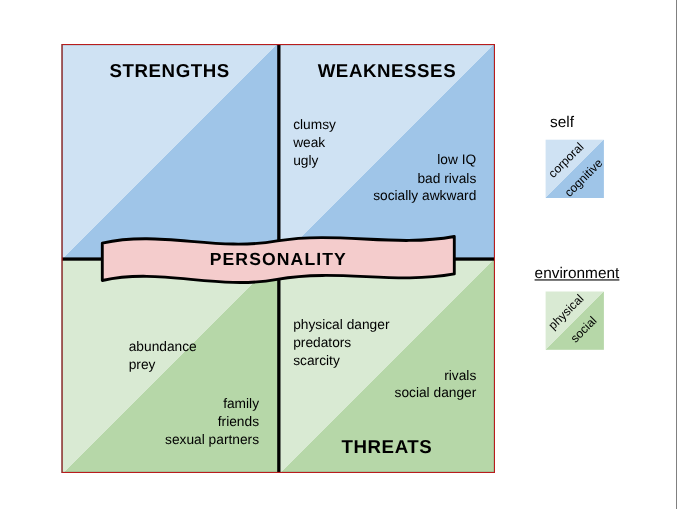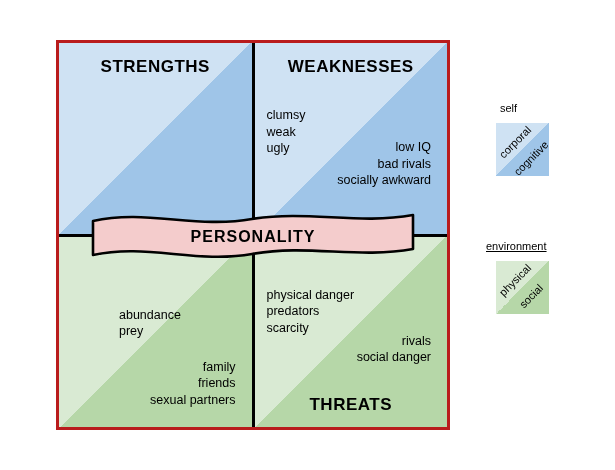--- a/index.html
+++ b/index.html
@@ -16,21 +16,21 @@
   .diagram {
     position: absolute;
     left: 56px;
     top: 40px;
     width: 394px;
     height: 390px;
   }
   .grid {
     position: absolute;
     inset: 0;
-    border: 3px solid #b91c1c;
+    border: 1px solid #b91c1c;
     background: #000;
     display: grid;
     grid-template-columns: 1fr 1fr;
     grid-template-rows: 1fr 1fr;
     gap: 3px;
   }
   .quad { position: relative; }
   .q-strengths, .q-weaknesses {
     background: linear-gradient(135deg, var(--blue-light) 0 50%, var(--blue-dark) 50% 100%);
   }
@@ -89,21 +89,21 @@
     font-weight: bold;
     font-size: 16px;
     letter-spacing: 1px;
     padding-top: 2px;
   }
 
   
   .legend { position: absolute; left: 486px; width: 80px; }
   .legend-self { top: 102px; }
   .legend-environment { top: 240px; text-decoration: underline; }
-  .legend-title { font-size: 11px; margin-bottom: 9px; }
+  .legend-title { font-size: 14px; margin-bottom: 9px; }
   .legend-self .legend-title { padding-left: 14px; }
   .legend-environment .legend-title { padding-left: 0; }
   .legend-square {
     position: relative;
     width: 53px;
     height: 53px;
     margin-left: 10px;
   }
   .legend-square.blue {
     background: linear-gradient(135deg, var(--blue-light) 0 50%, var(--blue-dark) 50% 100%);

